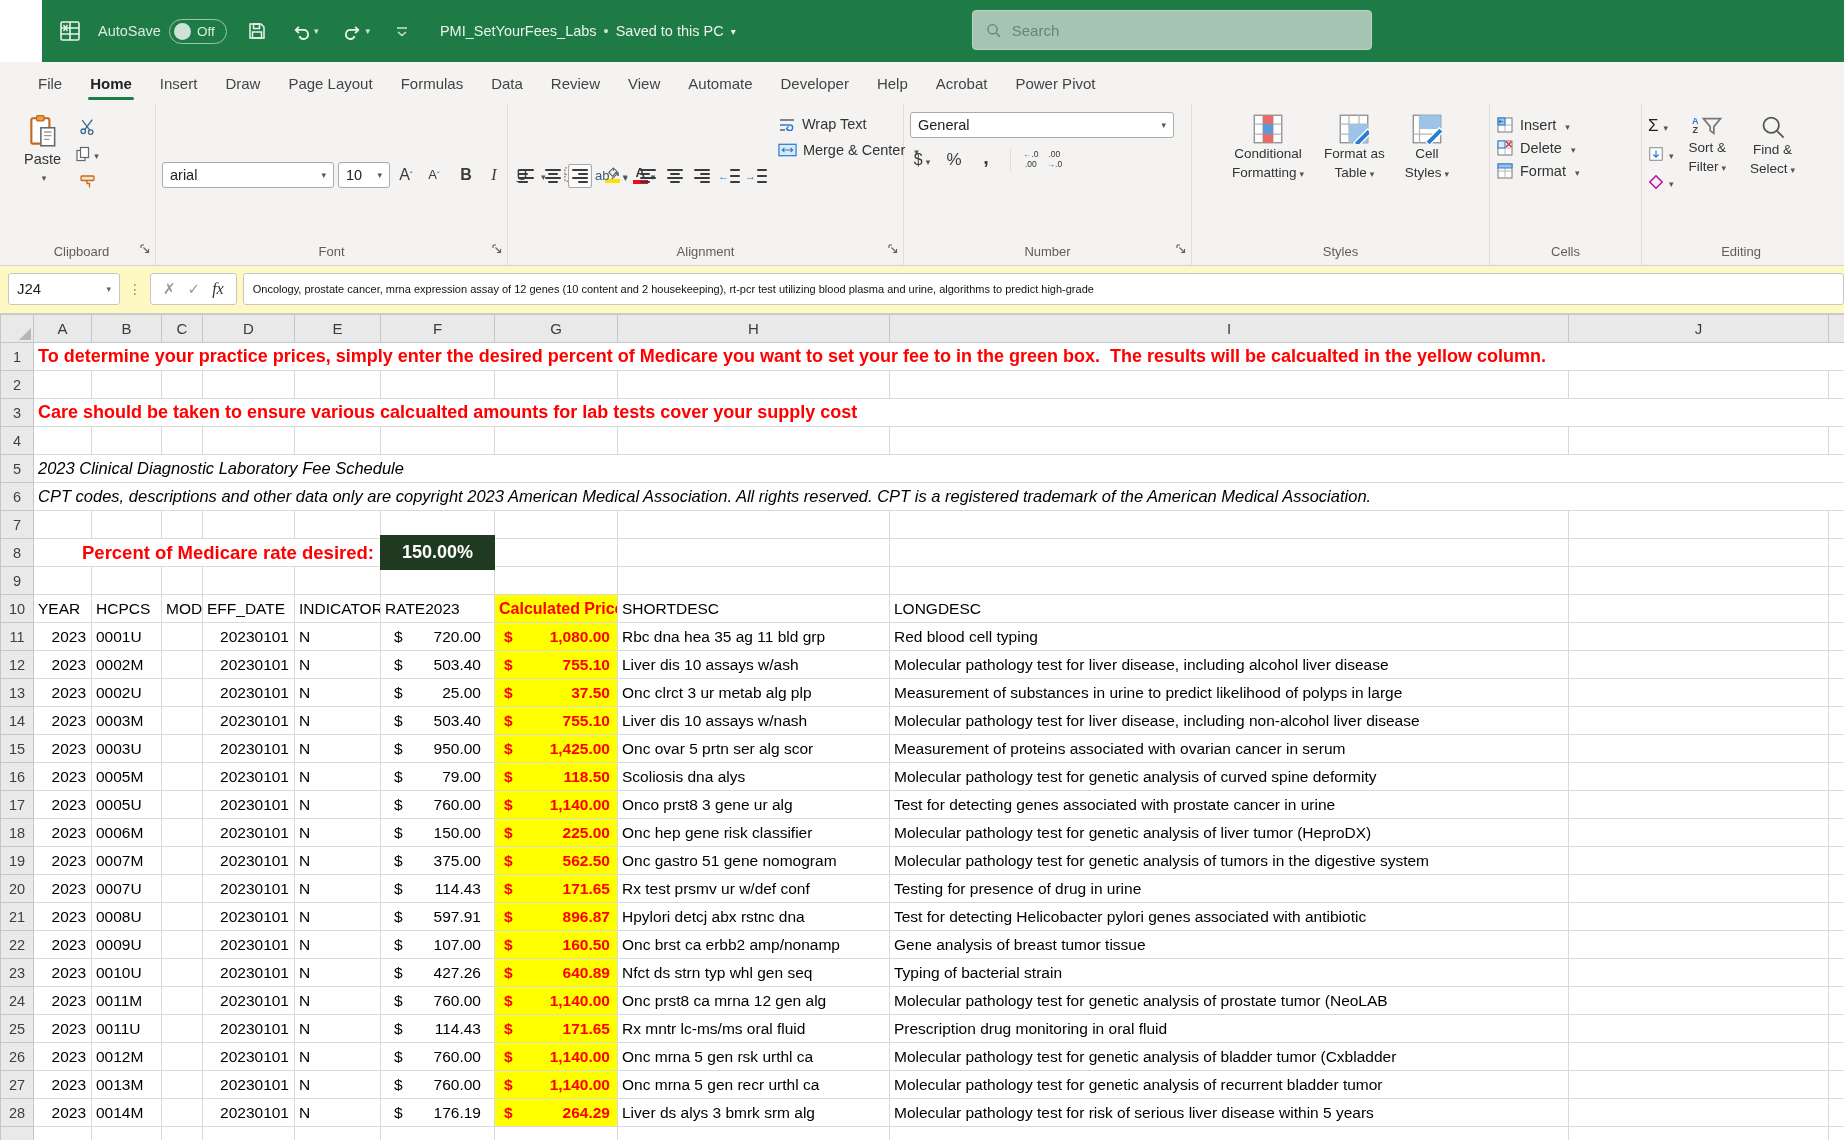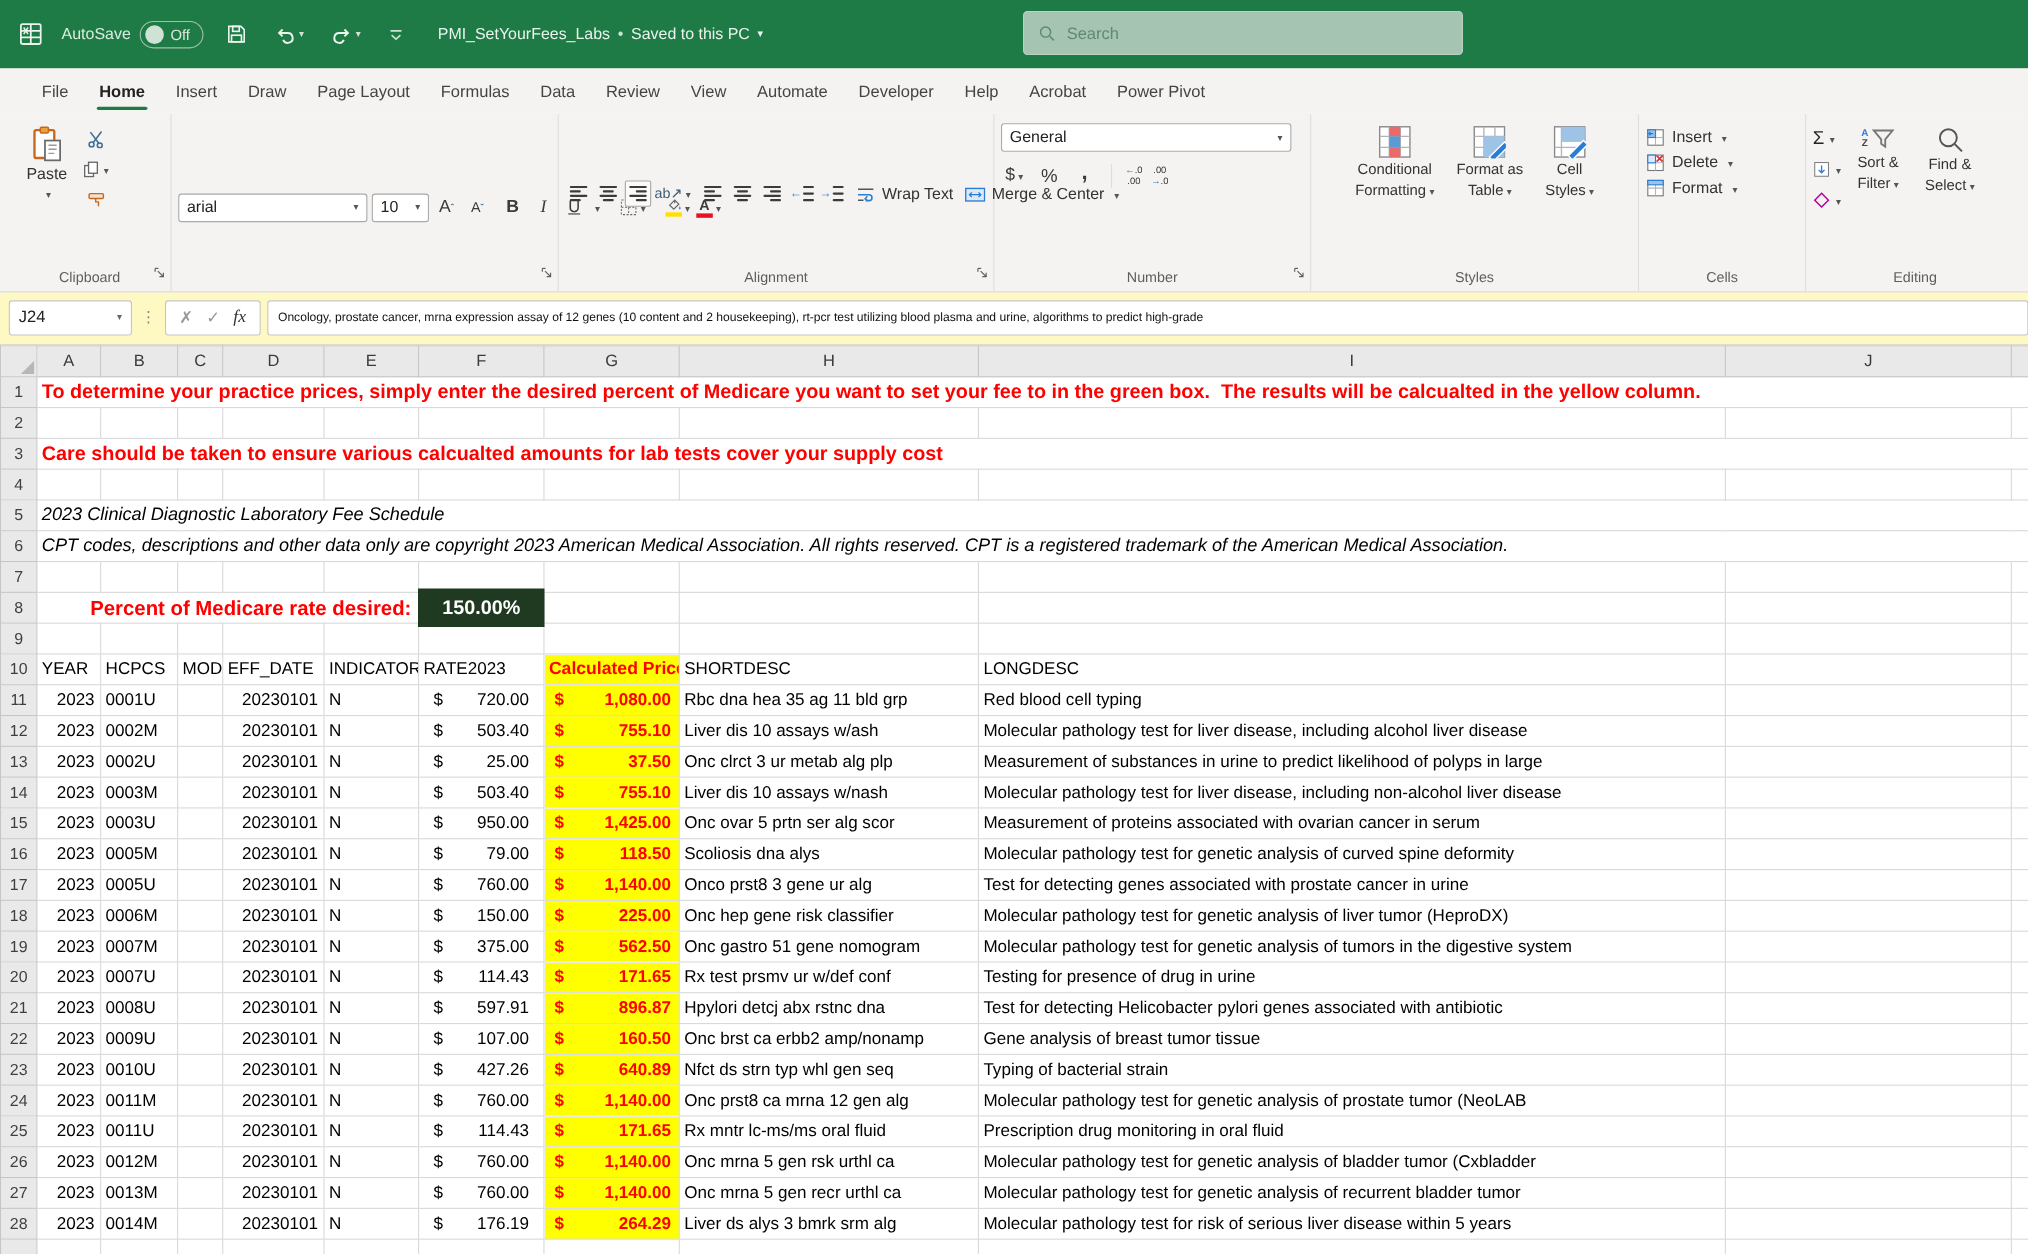--- a/index.html
+++ b/index.html
@@ -1,21 +1,21 @@
 <!DOCTYPE html>
 <html><head>
 <meta charset="utf-8">
 <style>
   * { margin:0; padding:0; box-sizing:border-box; }
   html,body { width:1844px; height:1140px; overflow:hidden; background:#fff;
     font-family:"Liberation Sans","DejaVu Sans",sans-serif; }
 
   
   .titlebar { height:62px; background:#1E7B45; display:flex; align-items:center;
-    color:#E9F2EC; position:relative; padding-left:16px; gap:16px; }
+    color:#E9F2EC; position:relative; padding-left:16px; gap:16px;margin-left:42px; }
   .xlicon svg { display:block; }
   .autosave { display:flex; align-items:center; gap:8px; font-size:14.5px; color:#DCEBE1; }
   .pill { width:58px; height:25px; border:1px solid #9FC2AC; border-radius:13px;
     display:flex; align-items:center; gap:6px; padding:0 7px 0 4px; cursor:pointer; }
   .knob { width:17px; height:17px; border-radius:50%; background:#CFE2D6; }
   .pill span { font-size:13.5px; color:#DCEBE1; }
   .tbtn { display:flex; align-items:center; gap:2px; height:34px; padding:0 4px;
     border-radius:4px; cursor:pointer; }
   .tbcaret { font-size:9px; color:#CFE2D6; }
   .doctitle { display:flex; align-items:center; gap:7px; font-size:14.5px;
@@ -77,21 +77,21 @@
   .alrow { display:flex; align-items:center; gap:3px; }
   .bars { width:16px; height:14px; display:flex; flex-direction:column;
     justify-content:space-between; }
   .bars i { display:block; height:2px; background:#3b3b3b; border-radius:1px; }
   .bars.left i { align-self:flex-start; } .bars.center i { align-self:center; }
   .bars.right i { align-self:flex-end; }
   .w1{width:16px}.w2{width:10px}
   .selected { border:1px solid #A9A7A5; background:#FBFAF9; }
   .ori { font-size:13px; color:#3e5c76; }
   .indent { display:flex; align-items:center; font-size:11px; color:#2b7cd3; gap:1px; }
-  .altext { display:flex; gap:10px; margin-left:10px; padding-top:6px; }
+  .altext { display:flex; flex-direction:column; gap:10px; margin-left:10px; padding-top:6px; }
   .albtn { display:flex; align-items:center; gap:6px; font-size:14.5px; color:#333;
     cursor:pointer; white-space:nowrap; }
 
   
   .numcol { display:flex; flex-direction:column; gap:9px; width:100%; padding-top:2px; }
   .numrow { display:flex; align-items:center; gap:8px; }
   .cursym { font-size:16px; }
   .pctsym { font-size:17px; }
   .comsym { font-size:20px; font-weight:700; padding-bottom:6px; }
   .dec { font-size:8.5px; line-height:1.15; text-align:center; color:#333; cursor:pointer; }
@@ -333,20 +333,23 @@
           <div class="ibtn">
             <span class="icostack">
               <span style="font-size:13px;font-weight:700;line-height:1">A</span>
               <span class="colorbar" style="background:#E81123"></span>
             </span>
               <span class="cv"></span>
           </div>
         </div>
       </div>
     </div>
+    <div class="glabel">
+        <span>Font</span>
+      </div>
     <div class="launcher">
       <svg width="10" height="10" viewBox="0 0 10 10" fill="none" stroke="#605E5C" stroke-width="1.1">
           <path d="M1 1 h3 M1 1 v3 M3.5 3.5 l5 5 M8.5 5 v3.5 h-3.5"></path>
         </svg>
     </div>
   </div>
 
   <div class="rg" style="width:396px">
     <div class="rgbody">
       <div class="alcluster">

